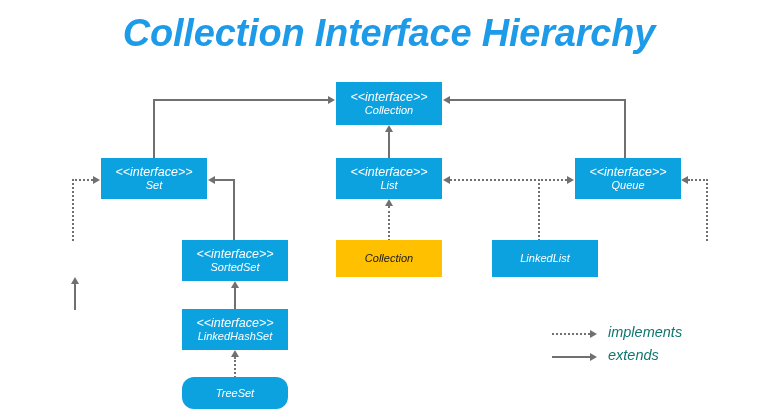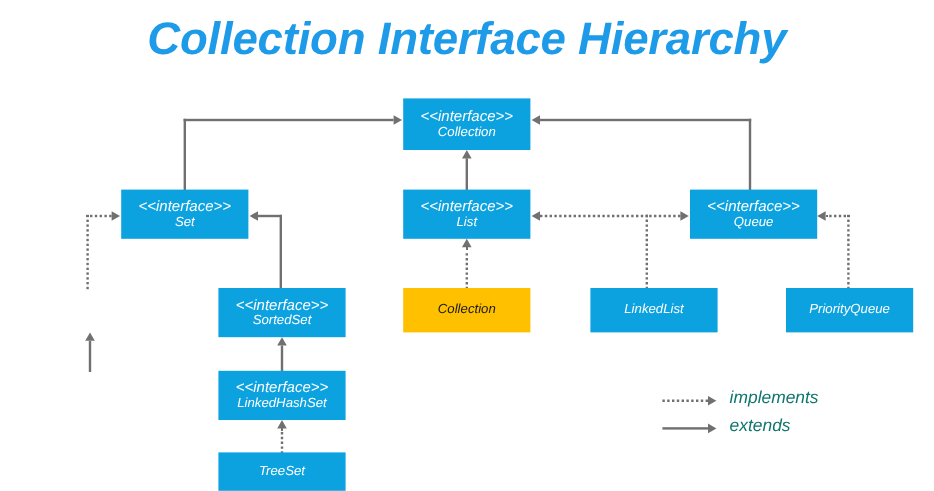--- a/index.html
+++ b/index.html
@@ -135,31 +135,28 @@
   </div>
 
   <div class="node gold" style="left:336px;top:240px;width:106px;height:37px;">
     <span class="nm">Collection</span>
   </div>
 
   <div class="node" style="left:492px;top:240px;width:106px;height:37px;">
     <span class="nm">LinkedList</span>
   </div>
 
-  <div class="node" style="left:655px;top:240px;width:106px;height:37px;">
-    <span class="nm">PriorityQueue</span>
-  </div>
 
 
   <div class="node" style="left:182px;top:309px;width:106px;height:41px;">
     <span class="stereo">&lt;&lt;interface&gt;&gt;</span>
     <span class="nm">LinkedHashSet</span>
   </div>
 
-  <div class="node" style="left:182px;top:377px;width:106px;height:32px;">
+  <div class="node" style="left:182px;top:377px;width:106px;height:32px;border-radius:12px;">
     <span class="nm">TreeSet</span>
   </div>
 
   <div id="legend" style="left:0;top:0;width:778px;height:409px;">
     <div class="dot-h" style="left:552px;top:333px;width:38px;"></div>
     <div class="ah right" style="left:590px;top:330px;"></div>
     <div class="legend-label" style="top:324px;">implements</div>
 
     <div class="ln h" style="left:552px;top:356px;width:38px;"></div>
     <div class="ah right" style="left:590px;top:353px;"></div>

